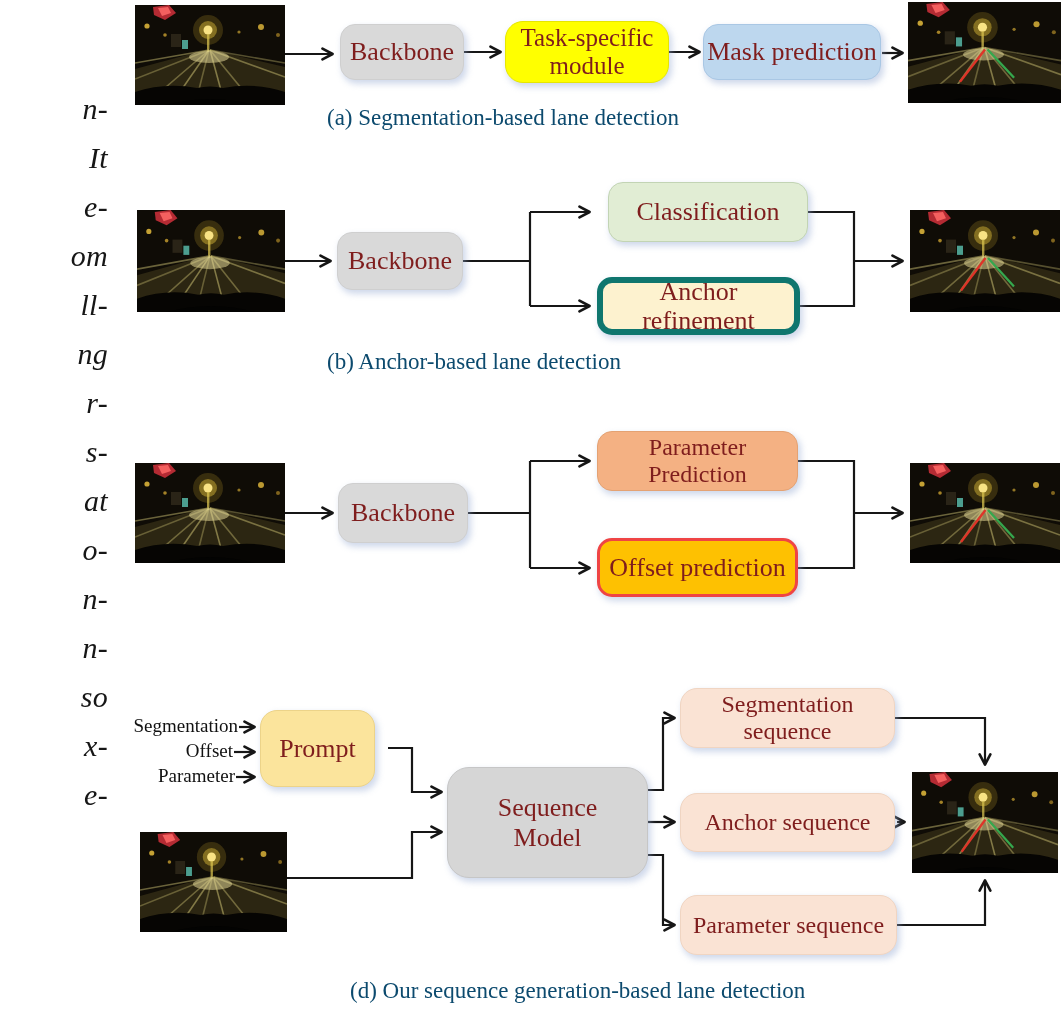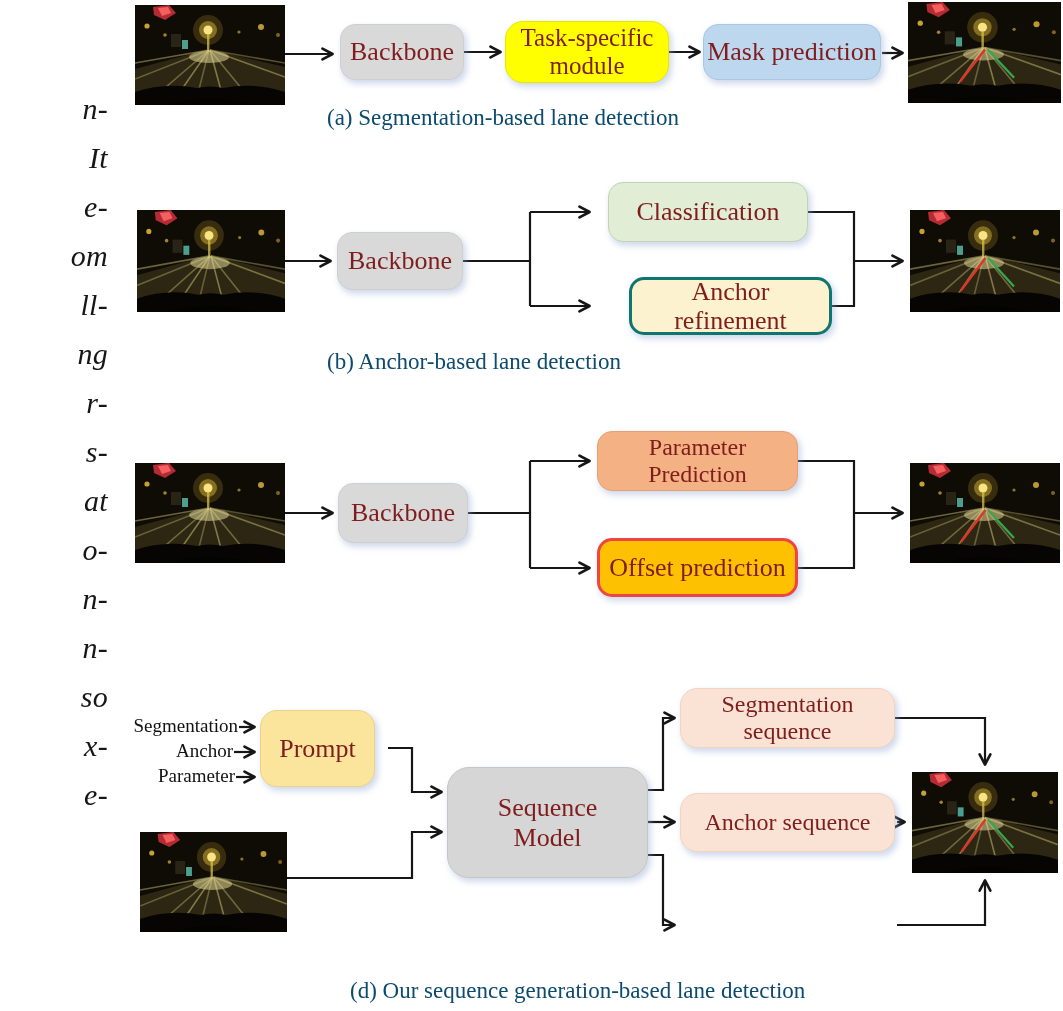--- a/index.html
+++ b/index.html
@@ -17,21 +17,21 @@
   .box{
     position:absolute;display:flex;flex-direction:column;justify-content:center;
     align-items:center;text-align:center;border-radius:15px;font-size:26px;
     line-height:1.12;color:#7f1d1d;box-shadow:2.5px 3.5px 6px rgba(150,170,210,.45);
     box-sizing:border-box;
   }
   .b-gray{border:1px solid #cfcfcf;}
   .b-yellow{border:1px solid #e6e600;border-radius:18px;font-size:25px;}
   .b-blue{border:1px solid #a9c7e4;}
   .b-green{border:1px solid #c2d4b4;}
-  .b-cream{border:3px solid #0f766e;margin-left:32px;}
+  .b-cream{border:6px solid #0f766e;}
   .b-salmon{border:1px solid #e4a273;font-size:24px;}
   .b-gold{border:3px solid #ef4444;}
   .b-prompt{border:1px solid #ecd389;border-radius:17px;}
   .b-model{border:1px solid #c6c6c6;border-radius:22px;}
   .b-peach{border:1px solid #f0d5c2;border-radius:17px;font-size:24px;}
   
   .caption{position:absolute;font-size:23px;white-space:nowrap;color:#0c4a6e;}
   
   .dlabel{position:absolute;font-size:19px;text-align:right;white-space:nowrap;color:#111;}
   
@@ -360,21 +360,21 @@
         <ellipse cx="74" cy="52" rx="20" ry="6" fill="#efe3a0" opacity="0.5"></ellipse>
         <path d="M75.5,47 L51,79" stroke="#df3428" stroke-width="2.3" fill="none"></path>
         <path d="M78,47 L104,75" stroke="#35a84e" stroke-width="2.3" fill="none"></path>
         <path d="M0,100 L0,87 Q30,77 62,83 Q75,80 88,83 Q120,77 150,87 L150,100 Z" fill="#060503"></path>
         <path d="M30,100 Q75,88 120,100 Z" fill="#030302"></path>
       </svg>
     </div>
 
 
   <div class="dlabel" style="left:118px;top:715px;width:120px;">Segmentation</div>
-  <div class="dlabel" style="left:118px;top:740px;width:115px;">Anchor</div>
+  <div class="dlabel" style="left:118px;top:740px;width:115px;">Offset</div>
   <div class="dlabel" style="left:118px;top:765px;width:117px;">Parameter</div>
 
   <div class="box b-prompt" style="left: 260px; top: 710px; width: 115px; height: 77px; background: rgb(251, 228, 156);">
     <span>Prompt</span>
   </div>
 
   <div class="road" style="left:140px;top:832px;width:147px;height:100px;">
       <svg viewBox="0 0 150 100" preserveAspectRatio="none">
         <rect width="150" height="100" fill="#0f0c06"></rect>
         <path d="M18,2 L34,0 L41,8 L30,15 L19,10 Z" fill="#c62f38" opacity="0.9"></path>
@@ -415,20 +415,23 @@
 
   <div class="box b-peach" style="left: 680px; top: 688px; width: 215px; height: 60px; background: rgb(250, 227, 212);">
     <span>Segmentation</span>
     <span>sequence</span>
   </div>
 
   <div class="box b-peach" style="left: 680px; top: 793px; width: 215px; height: 59px; background: rgb(250, 227, 212);">
     <span>Anchor sequence</span>
   </div>
 
+  <div class="box b-peach" style="left: 680px; top: 895px; width: 217px; height: 60px; background: rgb(250, 227, 212);">
+    <span>Parameter sequence</span>
+  </div>
 
   <div class="road" style="left:912px;top:772px;width:146px;height:101px;">
       <svg viewBox="0 0 150 100" preserveAspectRatio="none">
         <rect width="150" height="100" fill="#0f0c06"></rect>
         <path d="M18,2 L34,0 L41,8 L30,15 L19,10 Z" fill="#c62f38" opacity="0.9"></path>
         <path d="M23,3 L33,2 L36,8 L27,11 Z" fill="#ff6a67" opacity="0.85"></path>
         <circle cx="73" cy="25" r="15" fill="#c9a62c" opacity="0.22"></circle>
         <circle cx="73" cy="25" r="9" fill="#e3c23a" opacity="0.45"></circle>
         <circle cx="73" cy="25" r="4.5" fill="#ffe98a" opacity="0.95"></circle>
         <rect x="72" y="29" width="2.4" height="18" fill="#d8c14f" opacity="0.75"></rect>

